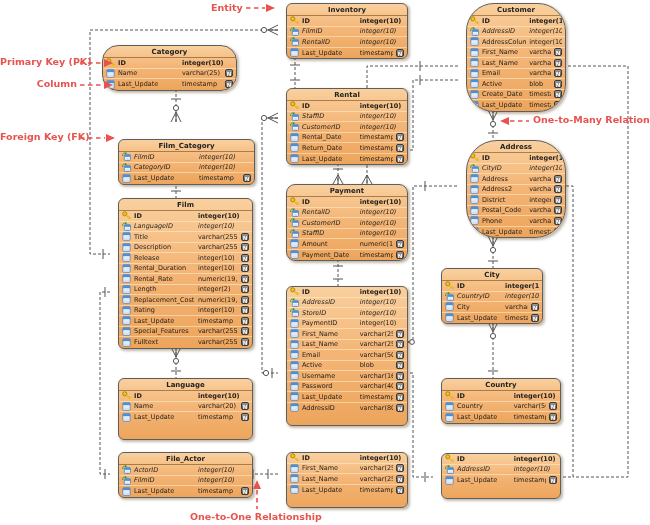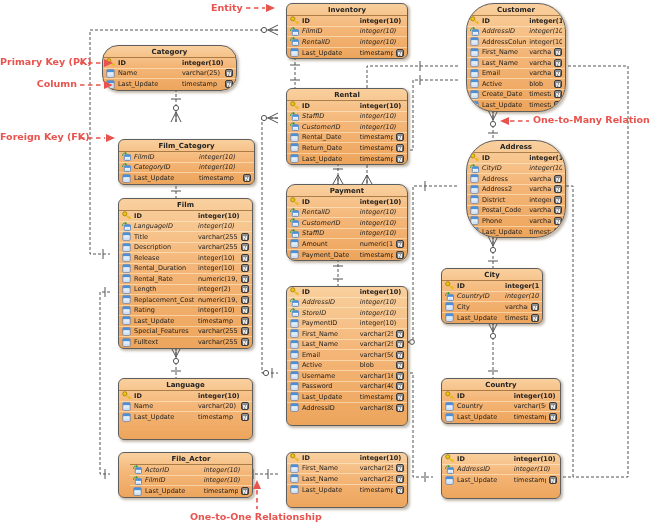--- a/index.html
+++ b/index.html
@@ -859,21 +859,21 @@
         <span class="cicon"><svg width="9" height="9" viewBox="0 0 10 10">
             <rect x="1" y="0.8" width="8" height="8.4" rx="1" fill="#fff" stroke="#3d6fb4" stroke-width="0.8"></rect>
             <rect x="1" y="0.8" width="8" height="2.8" fill="#4a90d9"></rect>
             <path d="M2,5.6 H8 M2,7.5 H8" stroke="#9cc3ea" stroke-width="0.7"></path>
           </svg></span>
         <span class="cname">Last_Update</span>
         <span class="ctype">timestamp</span>
         <span class="nbadge">N</span>
       </div>
     </div>
-    <div class="etable" style="left: 110px; top: 452px; width: 135px; height: 45.5px; padding-left: 11px;">
+    <div class="etable" style="left: 110px; top: 452px; width: 135px; height: 45.5px;">
       <div class="etitle">File_Actor</div>
       <div class="erow fk">
         <span class="cicon"><svg width="9" height="9" viewBox="0 0 10 10">
             <rect x="2.6" y="3" width="6.8" height="6.5" rx="1" fill="#fff" stroke="#3d6fb4" stroke-width="0.8"></rect>
             <rect x="2.6" y="3" width="6.8" height="2.4" fill="#4a90d9"></rect>
             <path d="M3.6,6.8 H8.4 M3.6,8.3 H8.4" stroke="#9cc3ea" stroke-width="0.6"></path>
             <path d="M0.6,4.4 C0.6,1.4 2.2,0.9 4.4,1.3" stroke="#2e9e3e" stroke-width="1.1" fill="none"></path>
             <path d="M3.6,0 L6,1.6 L3.2,2.6 Z" fill="#2e9e3e"></path>
           </svg></span>
         <span class="cname">ActorID</span>

